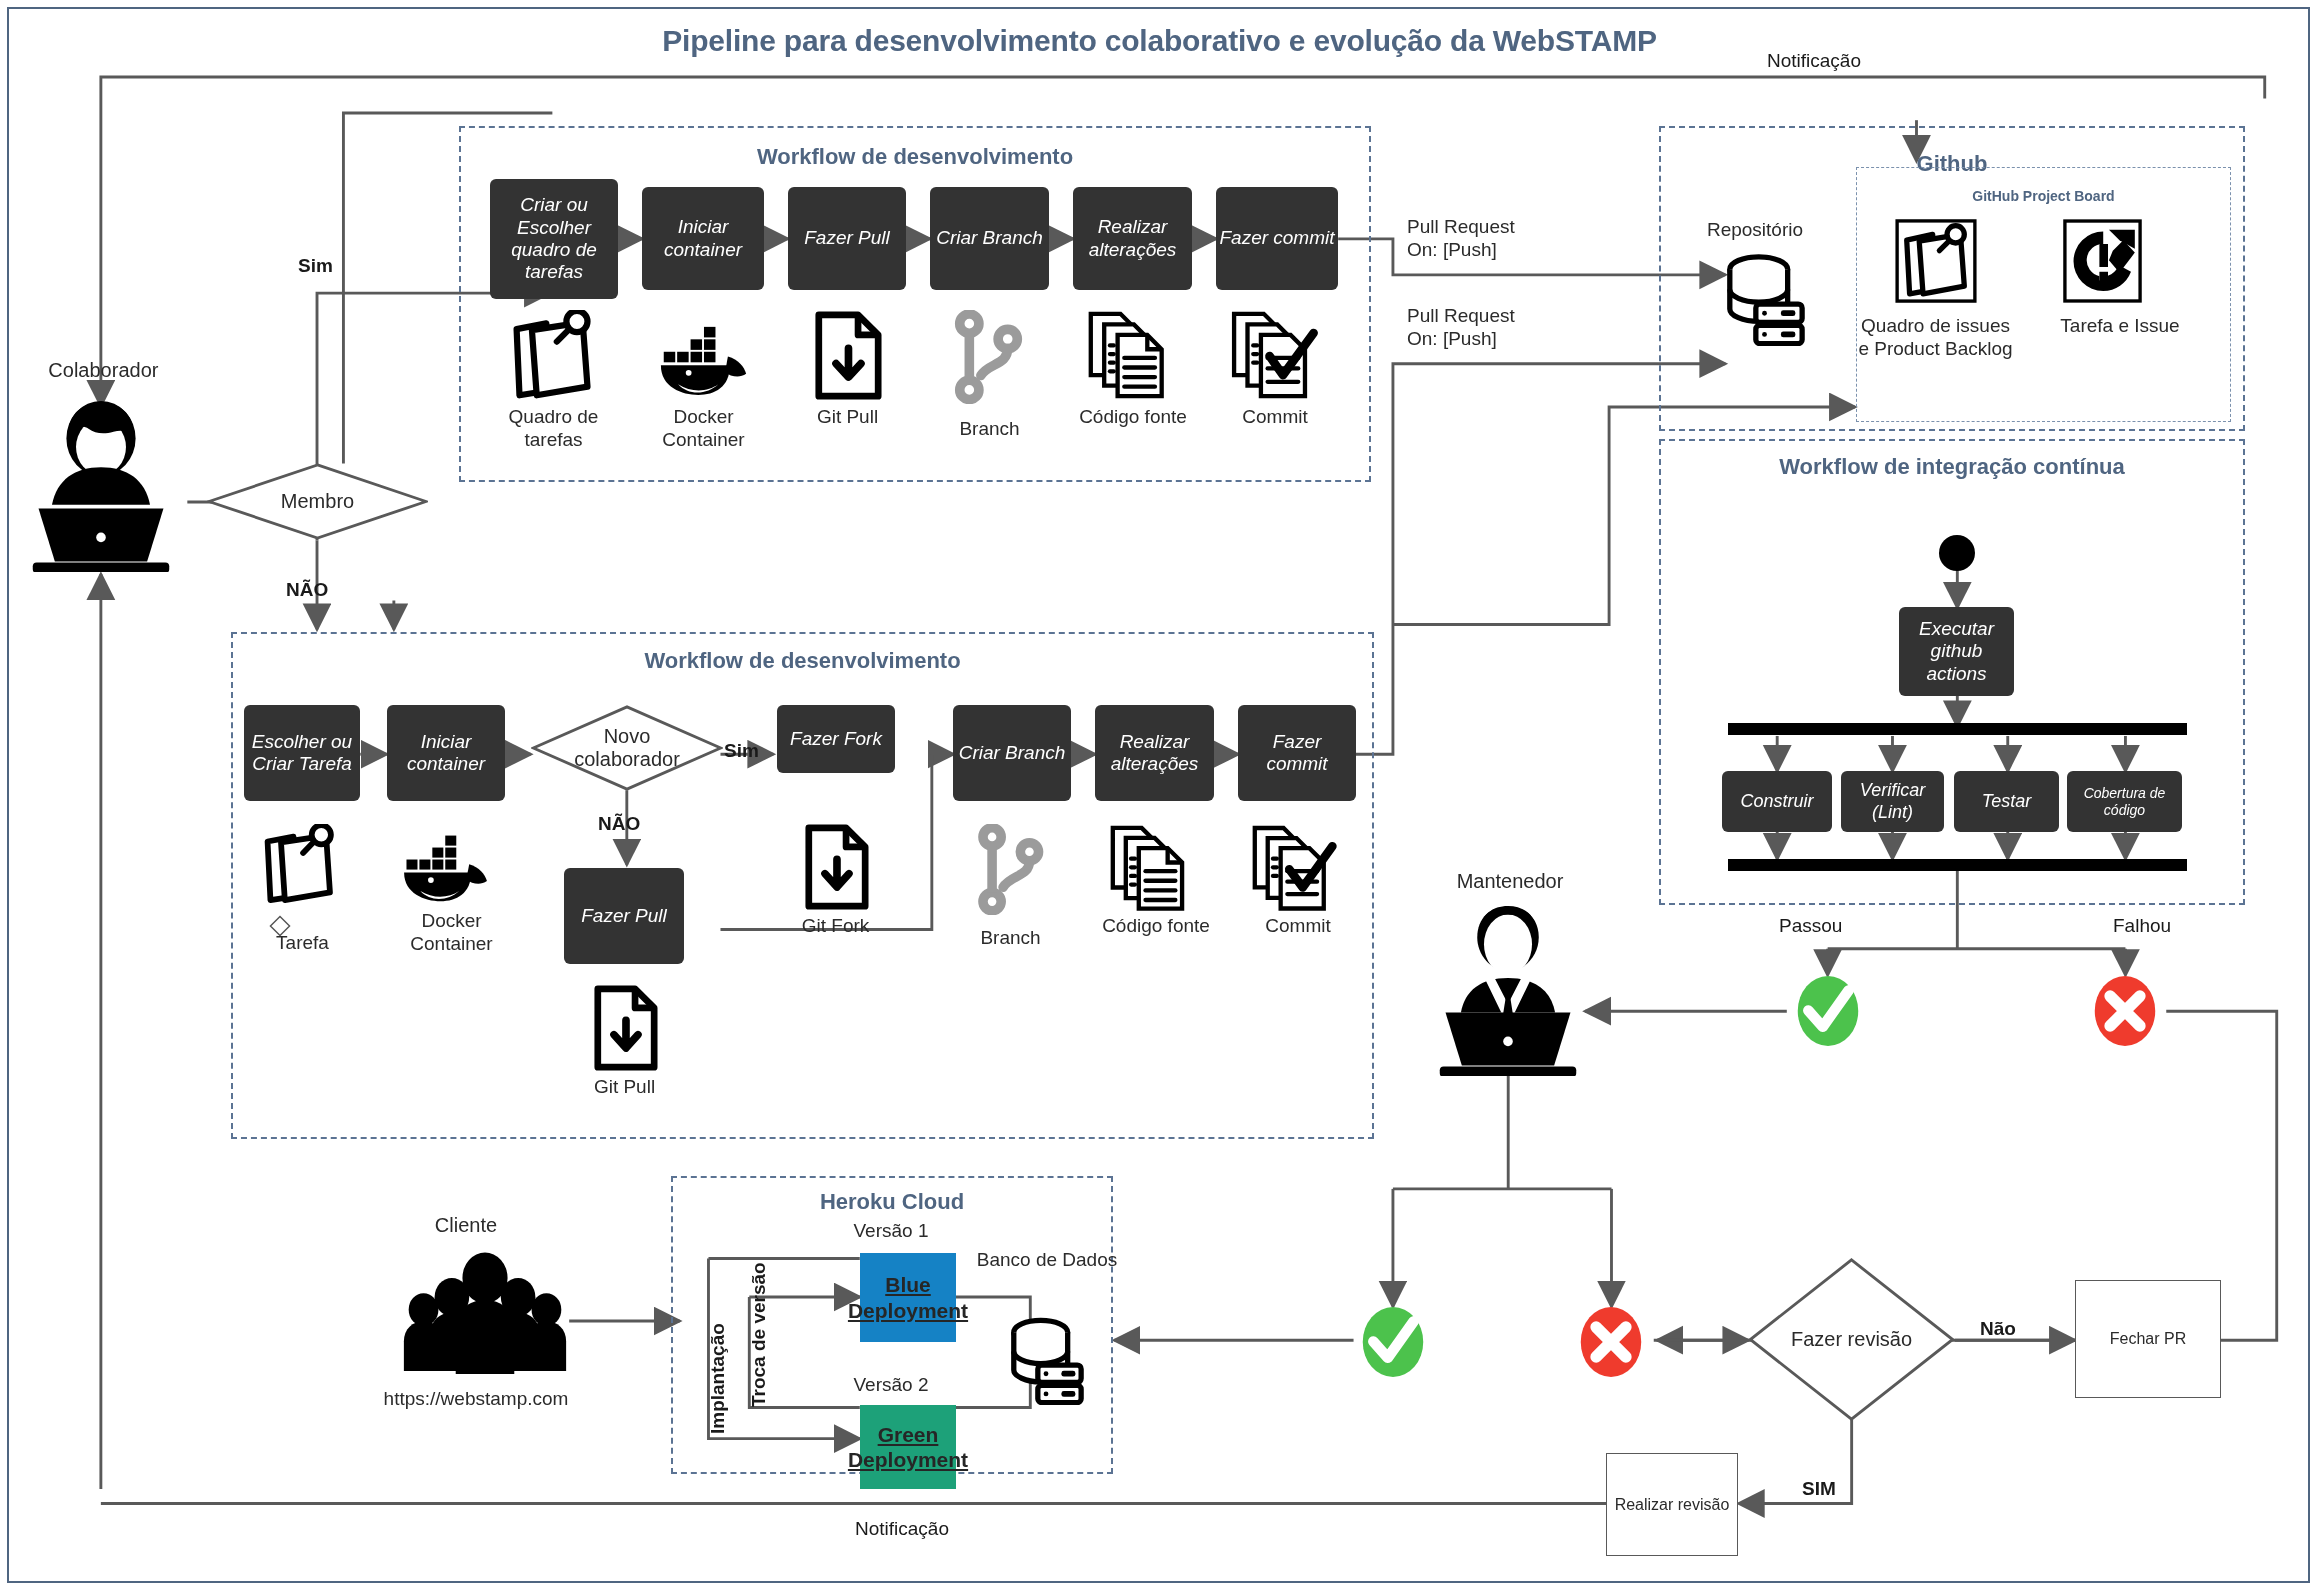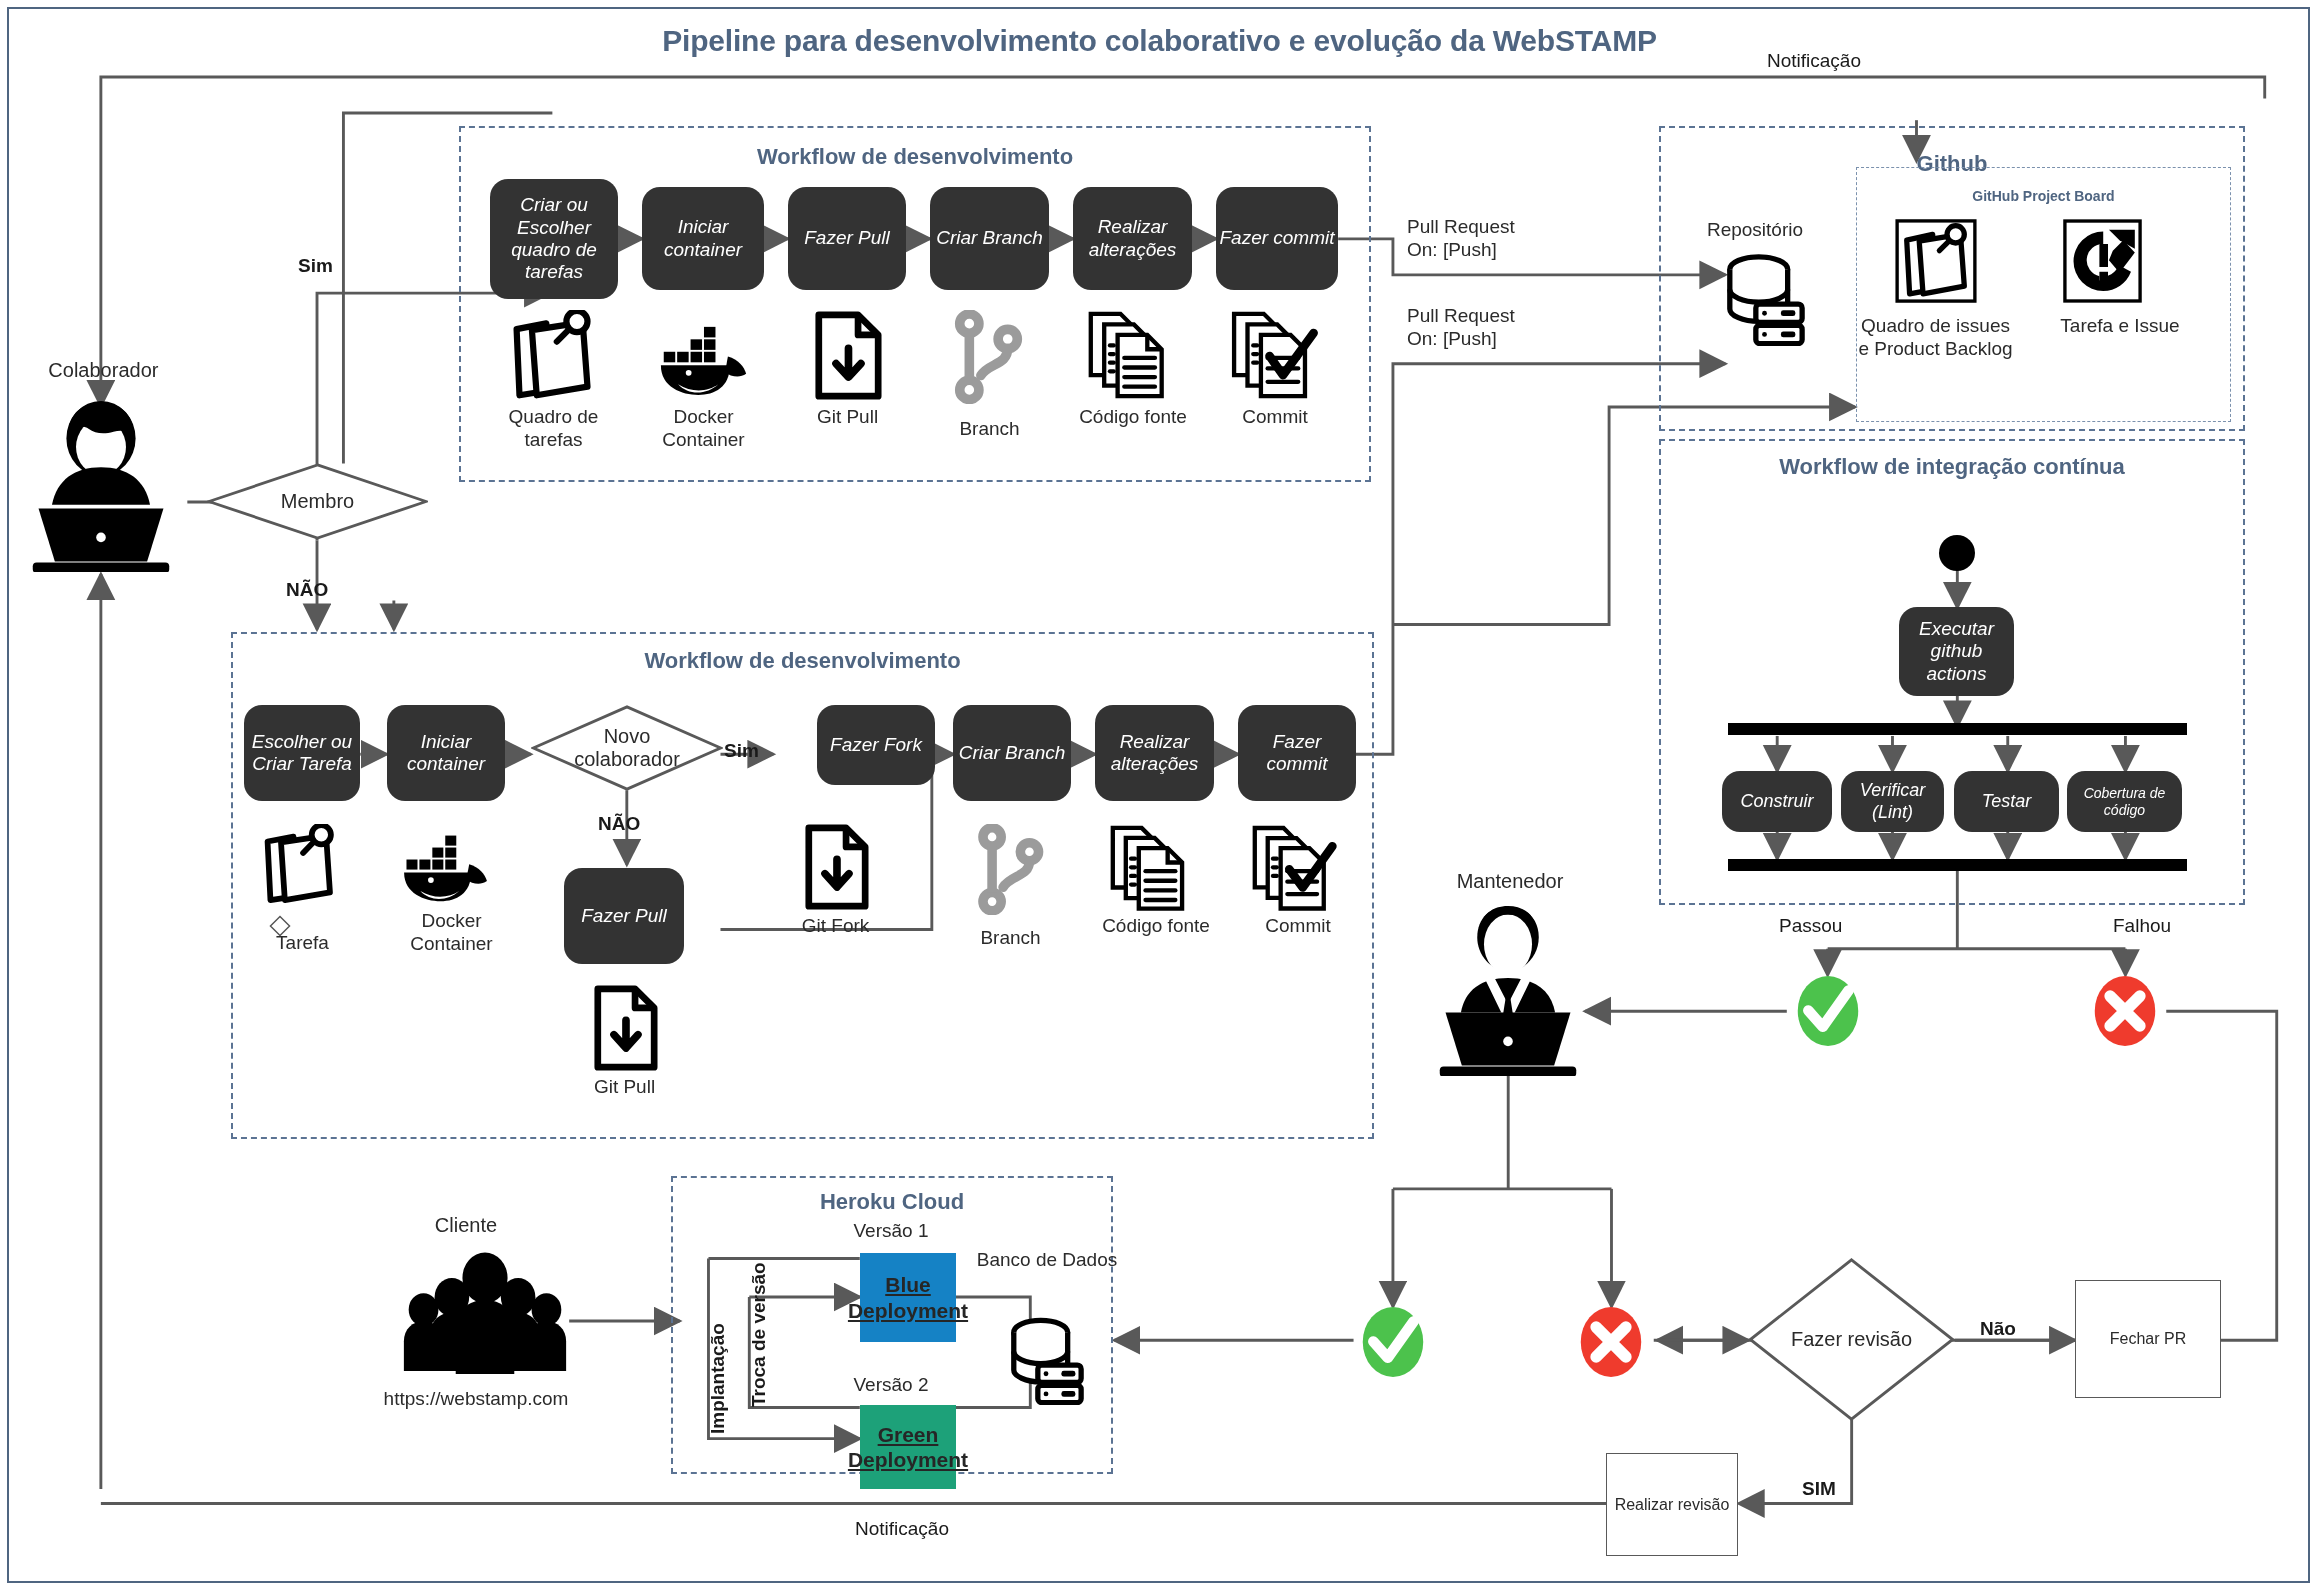--- a/index.html
+++ b/index.html
@@ -8,21 +8,21 @@
   .abs{position:absolute;}
   
   .outer-frame{left:6.7px;top:6.7px;width:2303px;height:1576px;border:2.4px solid #4f6581;box-sizing:border-box;}
   .diagram-title{left:0;top:24px;width:2319px;text-align:center;color:#4f6581;font-size:30px;font-weight:bold;letter-spacing:-0.2px;}
   
   .dashed{border:2.4px dashed #5b7393;box-sizing:border-box;}
   .dashed-lt{border:1.9px dashed #7b91ad;box-sizing:border-box;}
   .grp-title{position:absolute;left:0;width:100%;text-align:center;color:#4f6581;font-size:22px;font-weight:bold;}
   .grp-title-lt{position:absolute;left:0;width:100%;text-align:center;color:#7288a6;font-size:20px;font-weight:normal;}
   
-  .act{background:#333333;color:#fff;border-radius:18px;display:flex;align-items:center;justify-content:center;text-align:center;font-style:italic;font-size:19px;line-height:1.18;box-sizing:border-box;padding:2.9px;}
+  .act{background:#333333;color:#fff;border-radius:6px;display:flex;align-items:center;justify-content:center;text-align:center;font-style:italic;font-size:19px;line-height:1.18;box-sizing:border-box;padding:2.9px;}
   
   .cap{position:absolute;text-align:center;color:#2b2b2b;font-size:19px;line-height:1.2;}
   .cap-lg{position:absolute;text-align:center;color:#2b2b2b;font-size:20px;line-height:1.2;}
   
   .wbox{background:#fff;border:1.9px solid #595959;box-sizing:border-box;display:flex;align-items:center;justify-content:center;text-align:center;font-size:16px;color:#2b2b2b;line-height:1.2;}
   
   .dia{position:absolute;display:flex;align-items:center;justify-content:center;}
   .dia svg{position:absolute;left:0;top:0;}
   .dia span{position:relative;font-size:20px;color:#2b2b2b;text-align:center;line-height:1.15;z-index:2;}
   
@@ -362,21 +362,21 @@
 
   <div class="dia" style="left:531px;top:705px;width:192px;height:86px;">
     <svg width="192" height="86" viewBox="0 0 400 180">
         <polygon points="200,4 396,90 200,176 4,90" fill="#fff" stroke="#595959" stroke-width="6"></polygon>
       </svg>
     <span style="width:120px;">Novo colaborador</span>
   </div>
   <div class="elab" style="left:724px;top:740px;">Sim</div>
   <div class="elab" style="left:598px;top:813px;">NÃO</div>
 
-  <div class="abs act" style="left:777px;top:705px;width:118px;height:80px;margin-left:40px;">Fazer Fork</div>
+  <div class="abs act" style="left:777px;top:705px;width:118px;height:68px;">Fazer Fork</div>
   <div class="abs act" style="left:564px;top:868px;width:120px;height:96px;">Fazer Pull</div>
   <div class="abs act" style="left:953px;top:705px;width:118px;height:96px;">Criar Branch</div>
   <div class="abs act" style="left:1095px;top:705px;width:119px;height:96px;">Realizar alterações</div>
   <div class="abs act" style="left:1238px;top:705px;width:118px;height:96px;">Fazer commit</div>
 
   <div class="icon" style="left:257px;top:824px;">
     <svg width="84" height="82" viewBox="0 0 175 170">
       <path d="M22 36 L76 26 L82 150 L28 158 Z" fill="#fff" stroke="#000" stroke-width="12" stroke-linejoin="round"></path>
       <path d="M50 38 L144 24 L152 142 L58 158 Z" fill="#fff" stroke="#000" stroke-width="12" stroke-linejoin="round"></path>
       <circle cx="134" cy="22" r="20" fill="#fff" stroke="#000" stroke-width="12"></circle>

